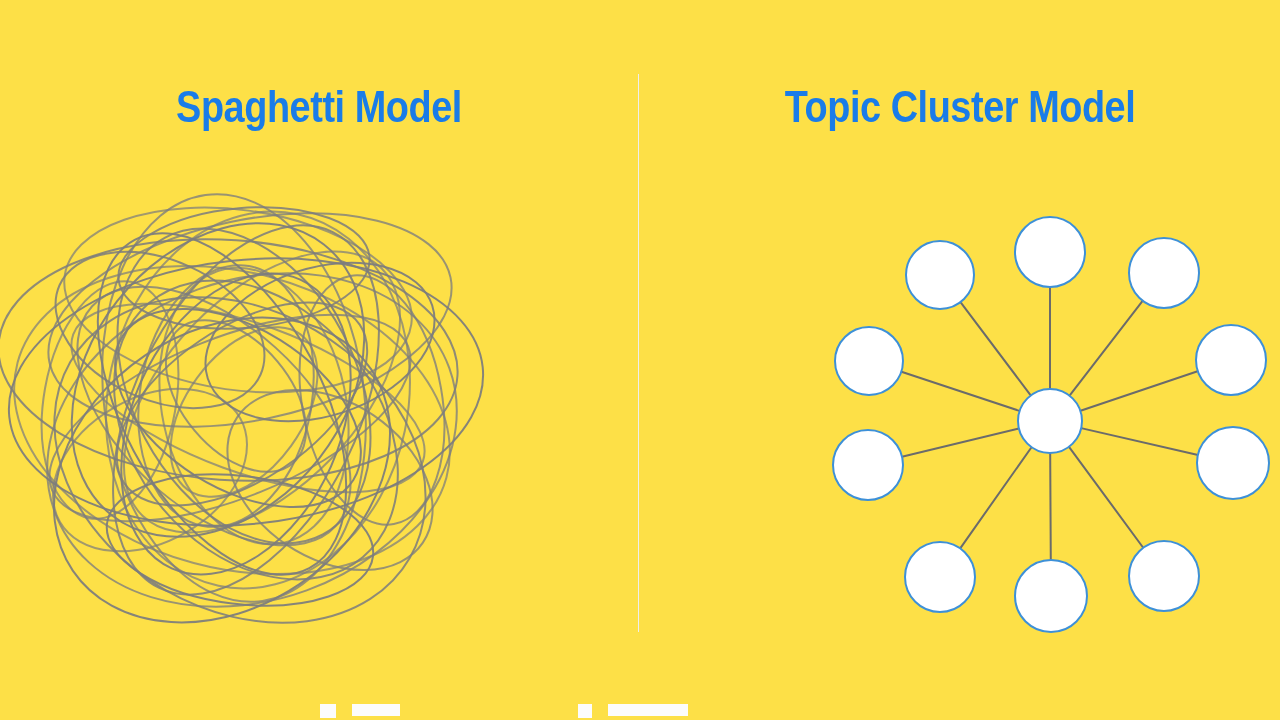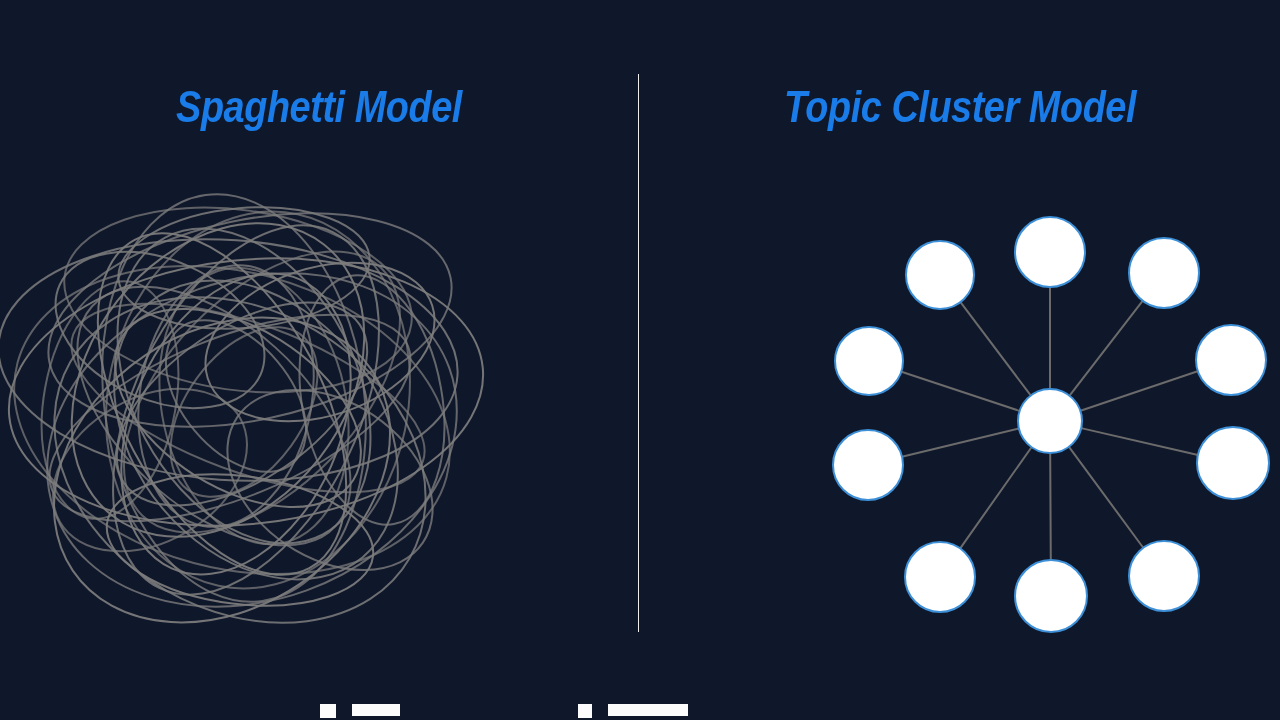--- a/index.html
+++ b/index.html
@@ -13,22 +13,21 @@
     height: 720px;
     overflow: hidden;
     font-family: "Liberation Sans", sans-serif;
     position: relative;
   }
   #stage {
     position: absolute;
     inset: 0;
     width: 1280px;
     height: 720px;
-    background: #0f172a;
-    font-style: italic;
+    background: #fde047;
   }
 
   
   .panel {
     position: absolute;
     top: 0;
     height: 720px;
   }
   #panel-left  { left: 0;     width: 638px; }
   #panel-right { left: 640px; width: 640px; }

